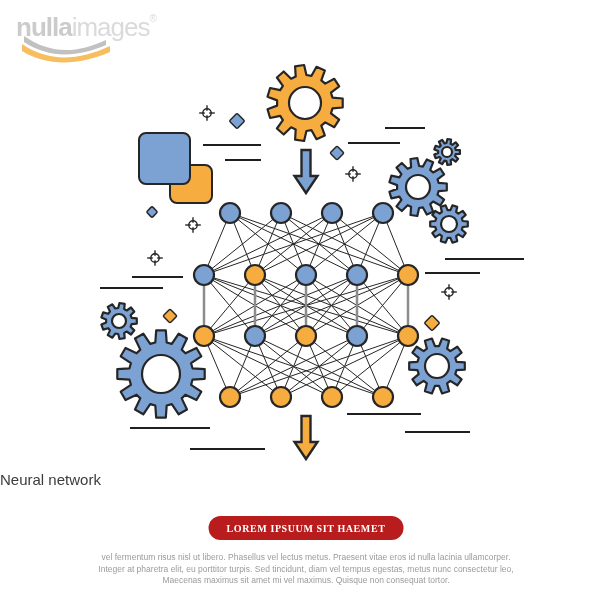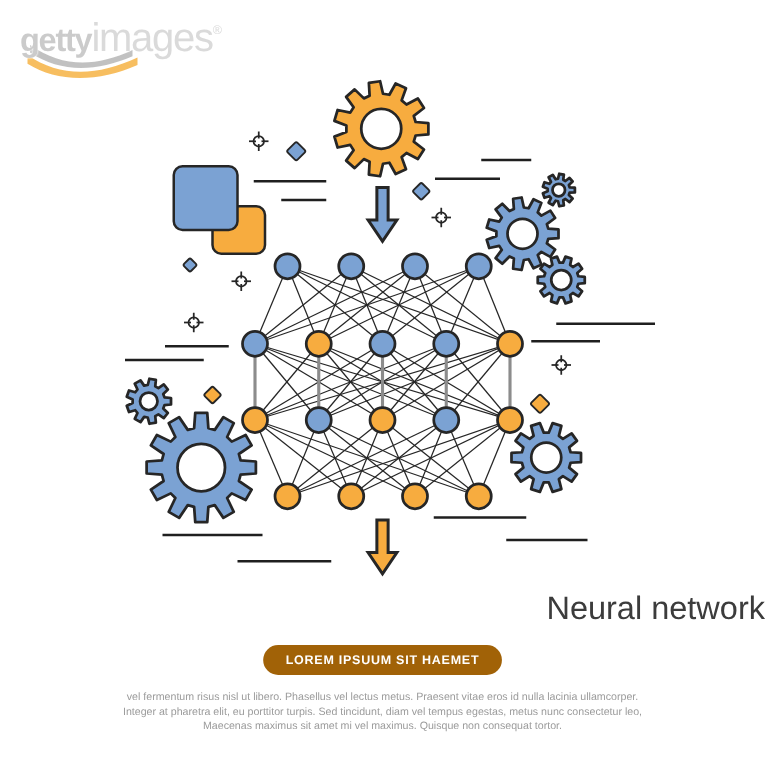--- a/index.html
+++ b/index.html
@@ -5,28 +5,28 @@
   html,body{margin:0;padding:0;background:#fff;}
   .canvas{position:relative;width:612px;height:612px;background:#ffffff;overflow:hidden;
           font-family:"Liberation Sans",sans-serif;}
   .art{position:absolute;left:0;top:0;}
   
   .wm{position:absolute;left:16px;top:12px;opacity:.85;}
   .wm-swoosh{position:absolute;left:2px;top:22px;}
   .wm-text{position:relative;white-space:nowrap;
            text-shadow:0 0 2px #ffffff,0 0 1px #ffffff;}
   .wm-getty{font-size:26px;font-weight:bold;color:#c3c3c3;letter-spacing:-1px;}
-  .wm-images{font-size:32px;font-weight:normal;color:#d4d4d4;letter-spacing:-1px;}
+  .wm-images{font-size:26px;font-weight:normal;color:#d4d4d4;letter-spacing:-1px;}
   .wm-reg{font-size:10px;color:#d4d4d4;vertical-align:14px;}
   
-  .title{position:absolute;left:0;right:0;top:471px;text-align:right;
-         font-size:26px;font-weight:normal;color:#3c3c3c;margin:0;}
+  .title{position:absolute;left:0;right:0;top:471px;text-align:left;
+         font-size:15px;font-weight:normal;color:#3c3c3c;margin:0;}
   .cta{position:absolute;left:50%;top:516px;transform:translateX(-50%);
        height:24px;min-width:178px;border:none;border-radius:12px;
-       background:#a16207;color:#ffffff;font-family:Liberation Sans, sans-serif;
+       background:#b91c1c;color:#ffffff;font-family:Liberation Serif, serif;
        font-size:10px;letter-spacing:.6px;font-weight:bold;cursor:pointer;
        display:flex;align-items:center;justify-content:center;padding:0 18px;box-sizing:border-box;}
   .para{position:absolute;left:50%;top:552px;transform:translateX(-50%);
         width:480px;text-align:center;font-size:8.5px;line-height:11.5px;color:#9b9b9b;}
 </style>
 </head>
 <body>
 
 <div class="canvas">
 
@@ -180,21 +180,21 @@
       <path d="M301.5,150 L310.5,150 L310.5,176 L317.5,176 L306,193 L294.5,176 L301.5,176 Z" fill="#7BA2D3" stroke="#262626" stroke-width="2.4" stroke-linejoin="miter"></path>
       <path d="M301.5,416 L310.5,416 L310.5,442 L317.5,442 L306,459 L294.5,442 L301.5,442 Z" fill="#F7AC3F" stroke="#262626" stroke-width="2.4" stroke-linejoin="miter"></path>
     </svg>
 
   <div class="wm">
     <svg class="wm-swoosh" width="96" height="30" viewBox="0 0 96 30">
       <path d="M6,2 C32,20 58,20 88,6 L88,11 C58,24 30,24 6,8 Z" fill="#7a7a7a" opacity="0.55"></path>
       <path d="M4,10 C30,28 60,27 92,12 L92,18 C60,32 28,32 4,17 Z" fill="#F5A623" opacity="0.85"></path>
     </svg>
     <div class="wm-text">
-      <span class="wm-getty">getty</span><span class="wm-images">images</span><span class="wm-reg">®</span>
+      <span class="wm-getty">nulla</span><span class="wm-images">images</span><span class="wm-reg">®</span>
     </div>
   </div>
 
   <h1 class="title">Neural network</h1>
 
   <button class="cta">LOREM IPSUUM SIT HAEMET</button>
 
   <div class="para">
     <div>vel fermentum risus nisl ut libero. Phasellus vel lectus metus. Praesent vitae eros id nulla lacinia ullamcorper.</div>
     <div>Integer at pharetra elit, eu porttitor turpis. Sed tincidunt, diam vel tempus egestas, metus nunc consectetur leo,</div>

